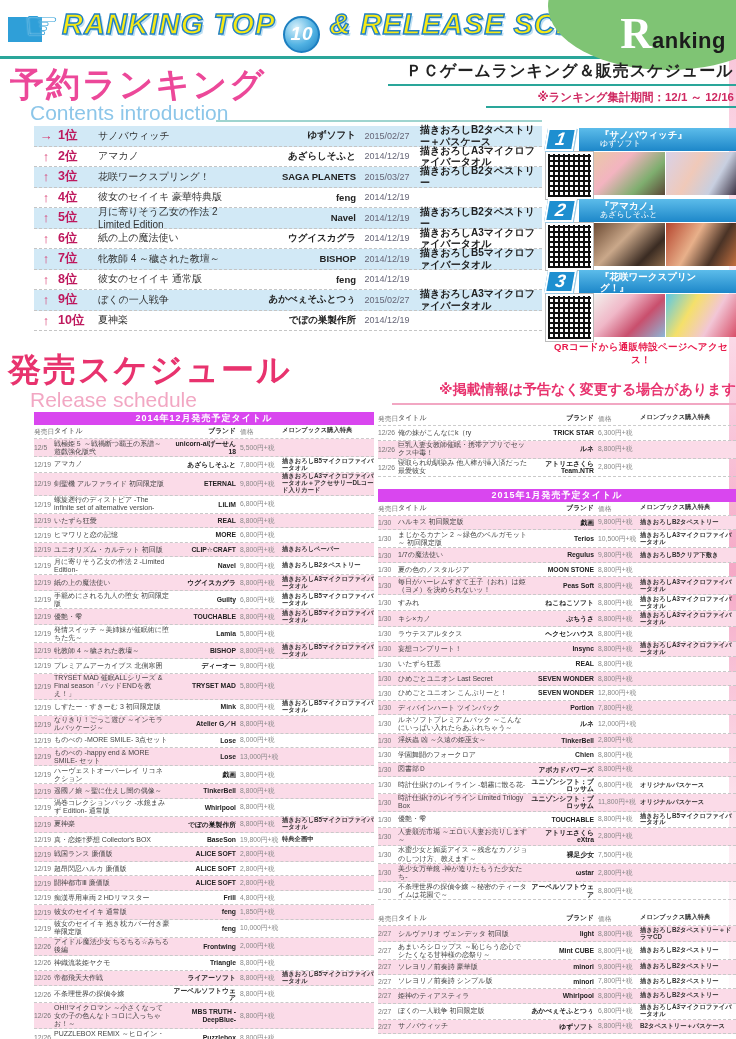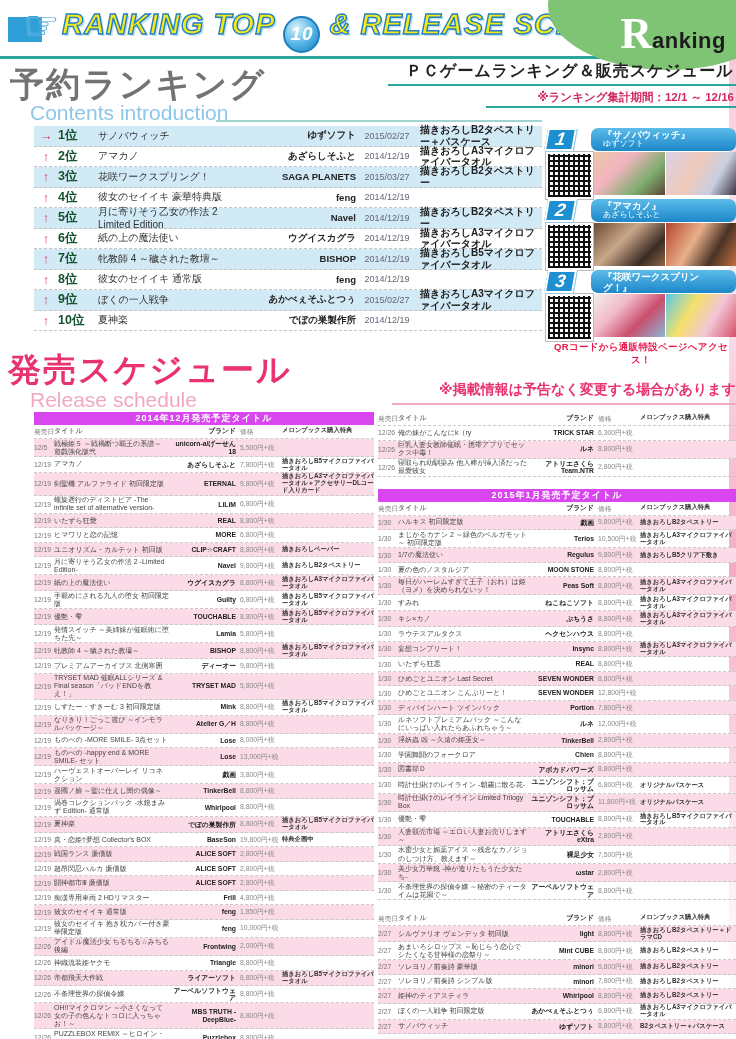--- a/index.html
+++ b/index.html
@@ -15,46 +15,46 @@
       text-shadow:2px 2px 0 #bfe0f2;}
   .ten-badge{display:inline-flex;width:33px;height:33px;border-radius:50%;
       background:radial-gradient(circle at 35% 30%,#d8f1fb,#51b2e3 55%,#1d7fc0);
       border:2px solid #1d7fc0;color:#fff;-webkit-text-stroke:0;
       align-items:center;justify-content:center;font-size:19px;vertical-align:-6px;text-shadow:none;}
   .corner-ellipse{position:absolute;right:-52px;top:-58px;width:240px;height:128px;background:#7fc474;border-radius:50%;}
   .corner-logo{position:absolute;right:10px;top:8px;white-space:nowrap;}
   .r-big{font-family:"Liberation Serif","DejaVu Serif",serif;font-size:44px;font-weight:bold;color:#fff;}
   .r-rest{font-size:22px;font-weight:bold;color:#1c1c1c;letter-spacing:0.5px;}
   
-  .rank-title{position:absolute;left:10px;top:62px;margin:0;font-size:34px;font-weight:bold;color:#737373;letter-spacing:2px;}
+  .rank-title{position:absolute;left:10px;top:62px;margin:0;font-size:34px;font-weight:bold;color:#ec4899;letter-spacing:2px;}
   .rank-sub{position:absolute;left:30px;top:101px;font-size:21px;color:#8cc6e9;}
   .contents-line{position:absolute;left:216px;top:120px;width:326px;height:2px;background:#9fd4cf;}
   .pc-title{position:absolute;left:406px;top:61px;font-size:16px;color:#222;letter-spacing:1px;font-weight:bold;}
   .pc-line1{position:absolute;left:388px;top:84px;width:348px;height:2px;background:#2aa69a;}
   .period-note{position:absolute;left:388px;top:90px;width:346px;text-align:right;font-size:11.5px;font-weight:bold;color:#cf2861;}
   .pc-line2{position:absolute;left:486px;top:106px;width:250px;height:2px;background:#2aa69a;}
   
   .rk-table{position:absolute;left:34px;top:126px;width:508px;}
   .rk-head{display:flex;align-items:center;font-size:8.5px;color:#8fa3b8;padding:2px 0;border-bottom:1px dashed #c5c5c5;}
   .rk-row{display:flex;align-items:center;height:19.5px;border-bottom:1px dashed #c5c5c5;}
   .rk-row.shade{background:#d2e9f6;}
   .c-move{width:24px;flex:none;text-align:center;color:#d6336c;font-weight:bold;font-size:13px;}
-  .c-rank{width:40px;flex:none;font-weight:bold;color:#14532d;font-size:12.5px;}
+  .c-rank{width:40px;flex:none;font-weight:bold;color:#be185d;font-size:12.5px;}
   .c-title{flex:1;color:#333;font-size:10px;}
   .c-brand{width:106px;flex:none;text-align:right;font-weight:bold;color:#222;font-size:9.5px;}
   .c-date{width:62px;flex:none;text-align:center;color:#667;font-size:9px;}
   .c-bonus{width:122px;flex:none;font-size:10px;font-weight:bold;color:#222;line-height:1.15;padding-left:2px;}
   .rk-head .c-brand,.rk-head .c-bonus,.rk-head .c-rank,.rk-head .c-title,.rk-head .c-date{font-weight:normal;font-size:8.5px;color:#8fa3b8;}
   
   .qr-panel{position:absolute;left:546px;top:128px;width:190px;}
   .qr-block{margin-bottom:4px;}
   .qr-head{display:flex;height:23px;margin-bottom:1px;}
   .qr-num{width:25px;flex:none;background:#1e8fd0;transform:skewX(-10deg);color:#fff;font-style:italic;font-weight:bold;
       font-size:18px;display:flex;align-items:center;justify-content:center;border:2px solid #fff;box-shadow:1px 1px 0 #9bc9e4;}
-  .qr-band{flex:1;background:linear-gradient(180deg,#5cbcea,#1d87c9);color:#fff;padding:1px 12px;margin-left:16px;border-radius:7px;}
+  .qr-band{flex:1;background:linear-gradient(180deg,#5cbcea,#1d87c9);color:#fff;padding:1px 21px;margin-left:4px;}
   .qr-band .t{display:block;font-size:9.5px;font-weight:bold;line-height:1.2;}
   .qr-band .b{display:block;font-size:8px;line-height:1.1;}
   .qr-body{display:flex;height:43px;gap:1px;}
   .qr-code{width:43px;height:43px;flex:none;background:#fff;border:2px solid #fff;outline:1px solid #bbb;
       background-image:repeating-linear-gradient(0deg,#111 0 2px,transparent 2px 5px),
                        repeating-linear-gradient(90deg,#111 0 2px,#fff 2px 5px);}
   .art{flex:1;}
   .art-1a{background:linear-gradient(135deg,#e9c9a8 0%,#f3b4c0 35%,#7fae6f 70%,#5a4636 100%);}
   .art-1b{background:linear-gradient(120deg,#d9d2e8 0%,#f0c9b9 40%,#c8cfe0 70%,#3c3344 100%);}
   .art-2a{background:linear-gradient(135deg,#6b4a33 0%,#caa88a 40%,#3a2b22 75%,#8c6a4a 100%);}

